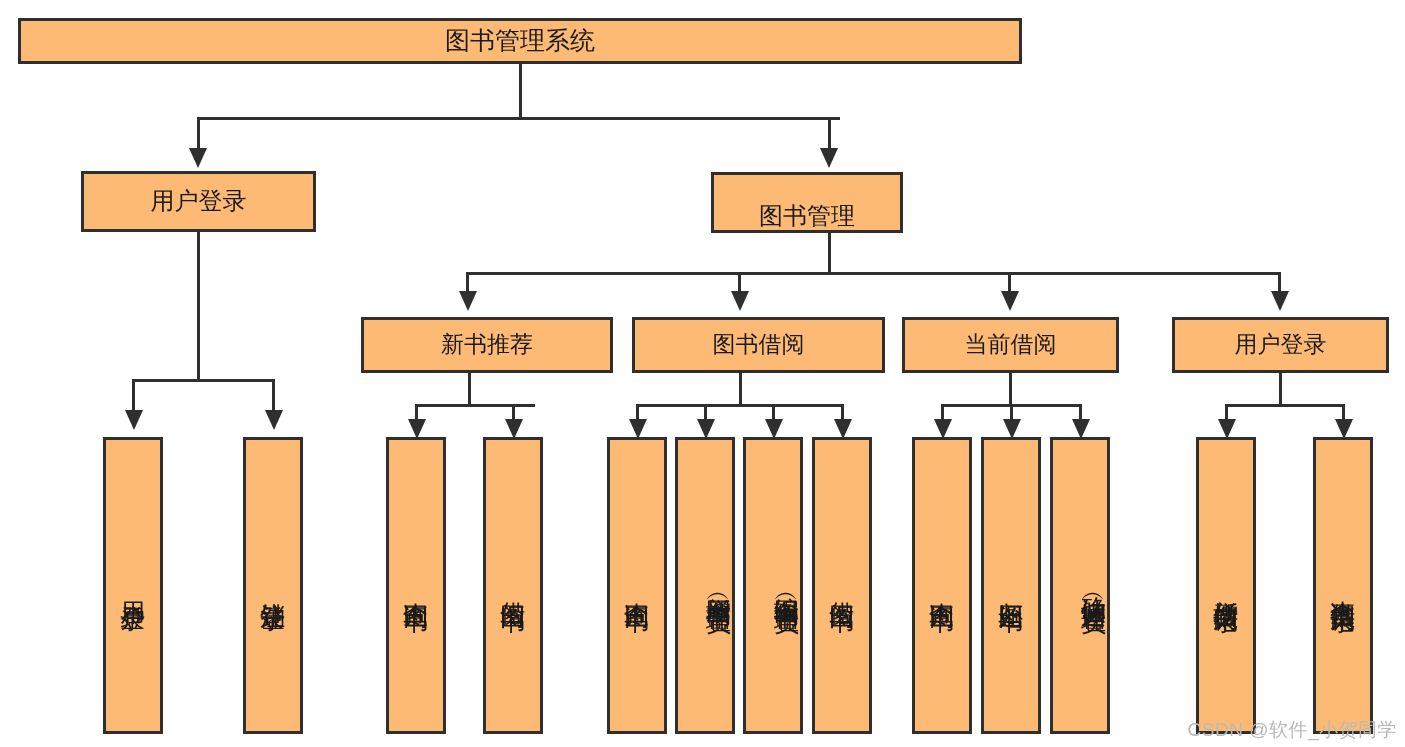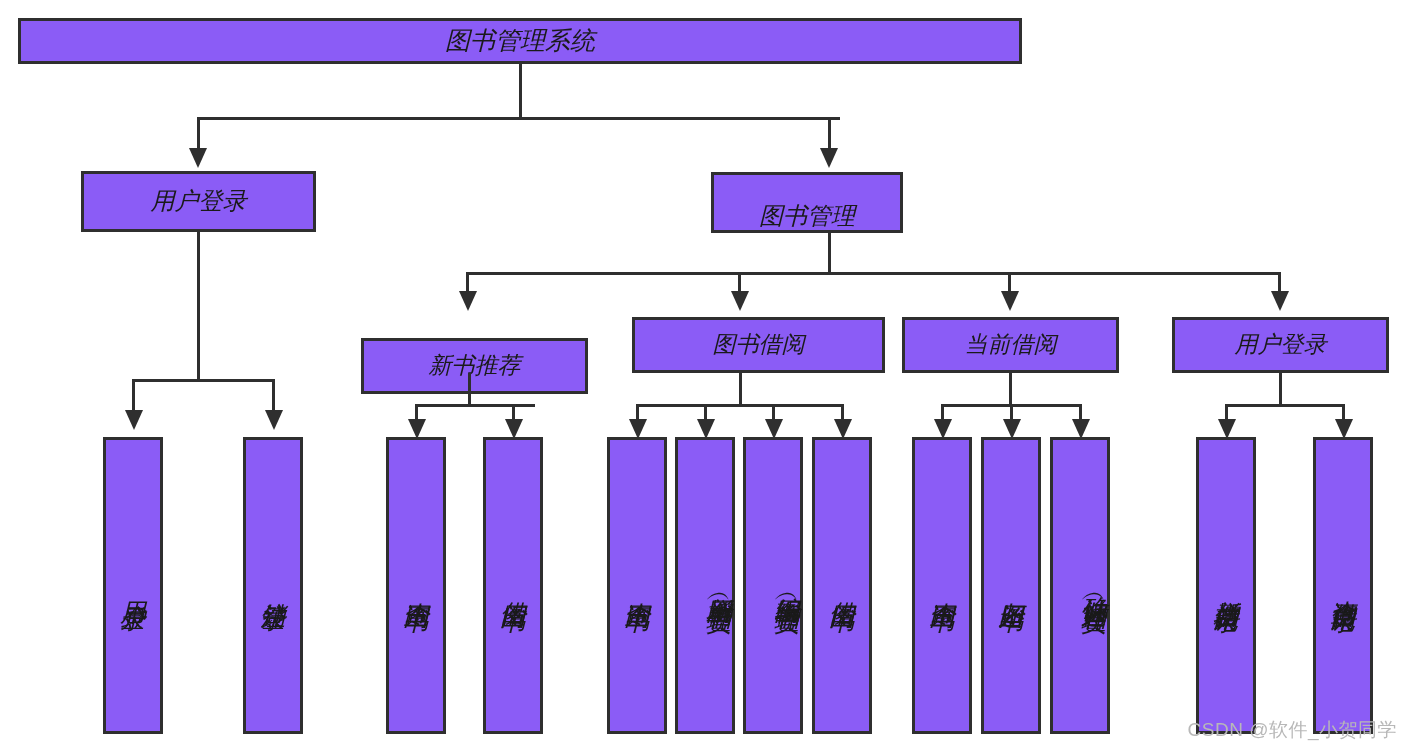--- a/index.html
+++ b/index.html
@@ -15,28 +15,27 @@
     width: 1405px;
     height: 747px;
     background: #ffffff;
     overflow: hidden;
   }
   
   .node {
     position: absolute;
     box-sizing: border-box;
     border: 3px solid #2f2f2f;
-    background: #8b5cf6;
+    background: #fdba74;
     color: #1a1a1a;
     display: flex;
     align-items: center;
     justify-content: center;
     text-align: center;
     line-height: 1.18;
-    font-style: italic;
   }
   .node.root {
     font-size: 25px;
   }
   .node.lvl2 {
     font-size: 24px;
   }
   .node.lvl3 {
     font-size: 23px;
   }
@@ -131,21 +130,21 @@
   <div class="hline" style="left:466px; top:272px; width:812px;"></div>
   <div class="vline" style="left:466px; top:272px; height:22px;"></div>
   <div class="arrow" style="left:458.5px; top:291px;"></div>
   <div class="vline" style="left:738px; top:272px; height:22px;"></div>
   <div class="arrow" style="left:730.5px; top:291px;"></div>
   <div class="vline" style="left:1008px; top:272px; height:22px;"></div>
   <div class="arrow" style="left:1000.5px; top:291px;"></div>
   <div class="vline" style="left:1278px; top:272px; height:22px;"></div>
   <div class="arrow" style="left:1270.5px; top:291px;"></div>
 
-  <div class="node lvl3" style="left:361px; top:317px; width:227px; height:56px;margin-top:21px;">
+  <div class="node lvl3" style="left:361px; top:317px; width:252px; height:56px;">
     <span>新书推荐</span>
   </div>
   <div class="node lvl3" style="left:632px; top:317px; width:253px; height:56px;">
     <span>图书借阅</span>
   </div>
   <div class="node lvl3" style="left:902px; top:317px; width:217px; height:56px;text-align:right;">
     <span>当前借阅</span>
   </div>
   <div class="node lvl3" style="left:1172px; top:317px; width:217px; height:56px;">
     <span>用户登录</span>

